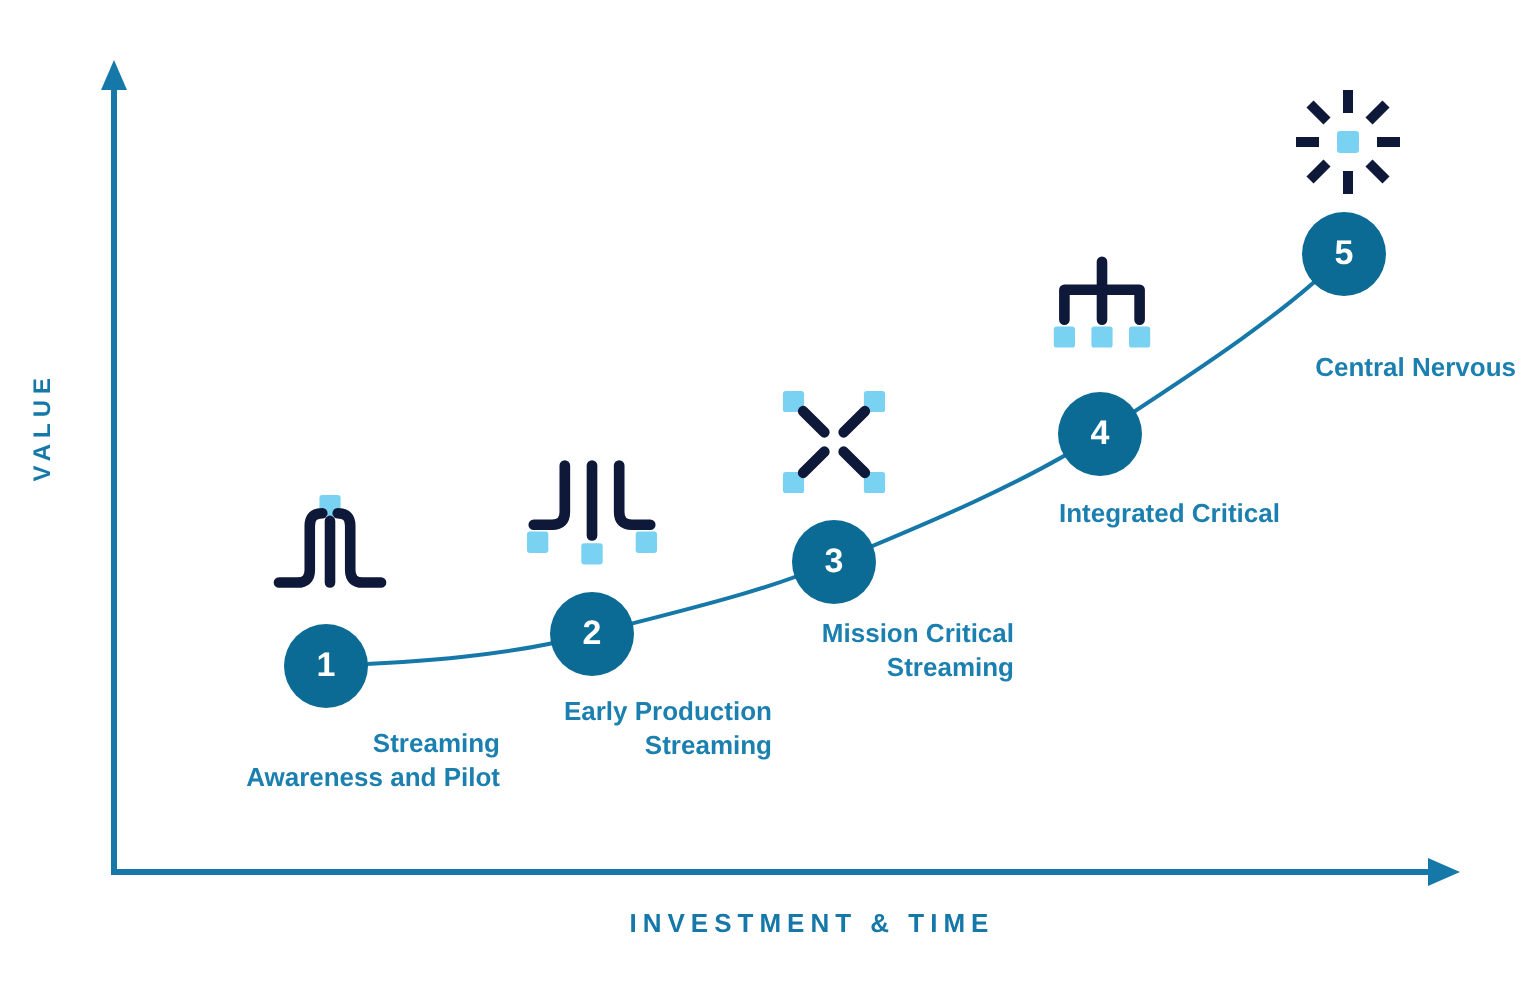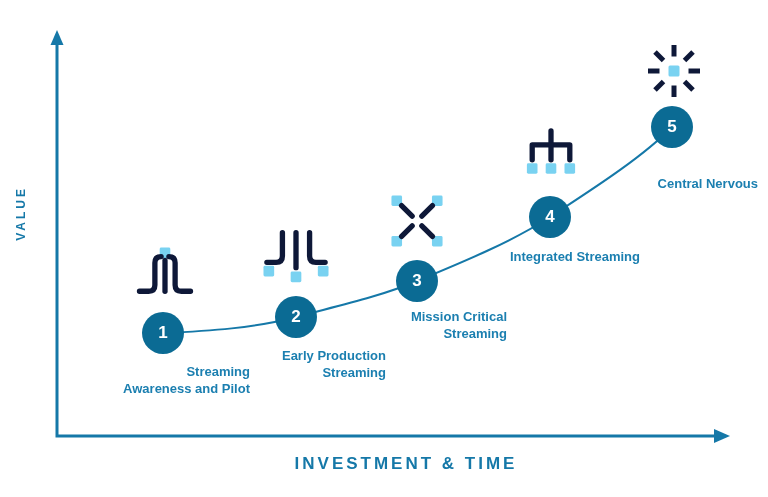--- a/index.html
+++ b/index.html
@@ -20,21 +20,21 @@
   .axis-path{stroke:var(--axis-blue);stroke-width:3;fill:none;}
   .arrowhead{fill:var(--axis-blue);}
   .curve-path{stroke:var(--axis-blue);stroke-width:2;fill:none;}
   .y-axis-label{
     position:absolute;left:14px;top:186px;
     writing-mode:vertical-rl;transform:rotate(180deg);
     color:var(--axis-blue);font-weight:bold;font-size:12px;letter-spacing:3px;
   }
   .x-axis-label{
     position:absolute;left:256px;top:454px;width:300px;text-align:center;
-    color:var(--axis-blue);font-weight:bold;font-size:17px;letter-spacing:3px;
+    color:var(--axis-blue);font-weight:bold;font-size:13px;letter-spacing:3px;
   }
   .stage-marker{
     position:absolute;width:42px;height:42px;border-radius:50%;
     background:var(--circle-fill);color:#ffffff;font-weight:bold;font-size:17px;
     display:flex;align-items:center;justify-content:center;
   }
   .stage-label{
     position:absolute;width:180px;text-align:right;
     color:var(--label-blue);font-weight:bold;font-size:13px;line-height:17px;
   }
@@ -119,21 +119,21 @@
       <rect class="icon-square" x="42" y="36.5" width="11" height="11" rx="1.5"></rect>
       <path class="icon-stroke" d="M28 3 V17.5"></path>
       <path class="icon-stroke" d="M8.5 33 V17.5 H47.5 V33" stroke-linejoin="round"></path>
       <path class="icon-stroke" d="M28 17.5 V33"></path>
     </svg>
   </div>
   <div class="stage-marker" style="left:529px;top:196px">
     <span>4</span>
   </div>
   <div class="stage-label" style="left:460px;top:248px">
-    <div>Integrated Streaming</div>
+    <div>Integrated Critical</div>
   </div>
 
   <div class="stage-icon" style="left:646px;top:43px">
     <svg width="56" height="56" viewBox="0 0 56 56">
       <rect class="icon-square" x="22.5" y="22.5" width="11" height="11" rx="1.5"></rect>
       <path class="icon-stroke-flat" d="M28 2 V13.5"></path>
       <path class="icon-stroke-flat" d="M28 42.5 V54"></path>
       <path class="icon-stroke-flat" d="M2 28 H13.5"></path>
       <path class="icon-stroke-flat" d="M42.5 28 H54"></path>
       <path class="icon-stroke-flat" d="M9 9 L17.5 17.5"></path>

